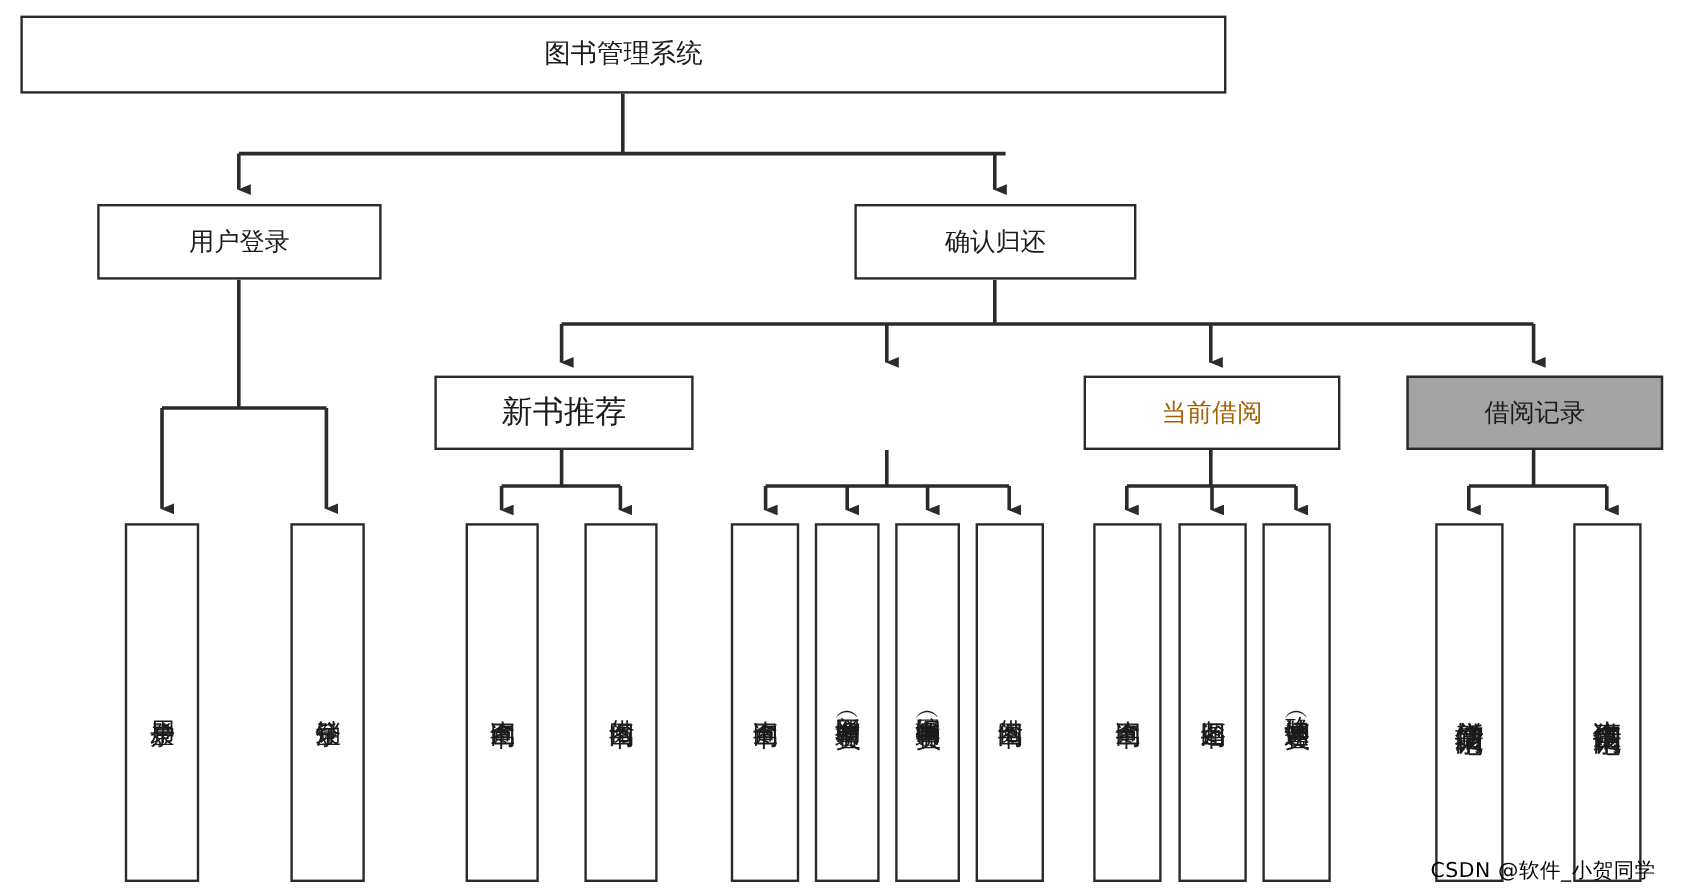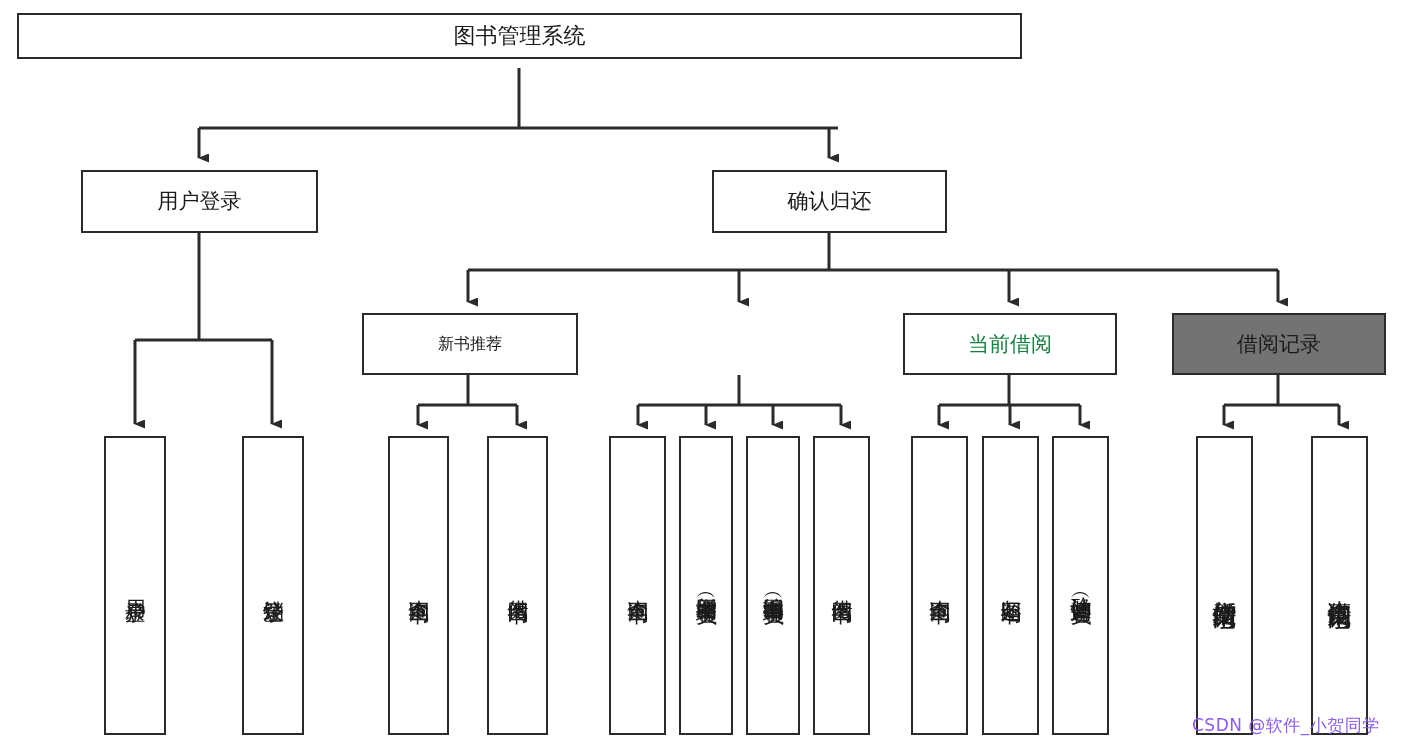--- a/index.html
+++ b/index.html
@@ -114,38 +114,38 @@
       <path d="M1010,405 L1010,425" marker-end="url(#arrowhead)"></path>
       <path d="M1080,405 L1080,425" marker-end="url(#arrowhead)"></path>
 
       <path d="M1278,375 L1278,405"></path>
       <path d="M1224,405 L1339,405"></path>
       <path d="M1224,405 L1224,425" marker-end="url(#arrowhead)"></path>
       <path d="M1339,405 L1339,425" marker-end="url(#arrowhead)"></path>
     </g>
   </svg>
 
-  <div class="node horizontal" id="n-root" style="left: 17px; top: 13px; width: 1005px; height: 46px; font-size: 22px; border-color: rgb(43, 43, 43); background: rgb(255, 255, 255); color: rgb(27, 27, 27);">
+  <div class="node horizontal" id="n-root" style="left: 17px; top: 13px; width: 1005px; height: 65px; font-size: 22px; border-color: rgb(43, 43, 43); background: rgb(255, 255, 255); color: rgb(27, 27, 27);">
     <span class="node-label">图书管理系统</span>
   </div>
 
   <div class="node horizontal" id="n-user_login" style="left: 81px; top: 170px; width: 237px; height: 63px; font-size: 21px; border-color: rgb(43, 43, 43); background: rgb(255, 255, 255); color: rgb(27, 27, 27);">
     <span class="node-label">用户登录</span>
   </div>
   <div class="node horizontal" id="n-book_manage" style="left: 712px; top: 170px; width: 235px; height: 63px; font-size: 21px; border-color: rgb(43, 43, 43); background: rgb(255, 255, 255); color: rgb(27, 27, 27);">
     <span class="node-label">确认归还</span>
   </div>
 
-  <div class="node horizontal" id="n-new_book_rec" style="left: 362px; top: 313px; width: 216px; height: 62px; font-size: 16px; border-color: rgb(43, 43, 43); background: rgb(255, 255, 255); color: rgb(27, 27, 27);">
+  <div class="node horizontal" id="n-new_book_rec" style="left: 362px; top: 313px; width: 216px; height: 62px; font-size: 26px; border-color: rgb(43, 43, 43); background: rgb(255, 255, 255); color: rgb(27, 27, 27);">
     <span class="node-label">新书推荐</span>
   </div>
-  <div class="node horizontal" id="n-current_borrow" style="left: 903px; top: 313px; width: 214px; height: 62px; font-size: 21px; border-color: rgb(43, 43, 43); background: rgb(255, 255, 255); color: #15803d; text-align: center;">
+  <div class="node horizontal" id="n-current_borrow" style="left: 903px; top: 313px; width: 214px; height: 62px; font-size: 21px; border-color: rgb(43, 43, 43); background: rgb(255, 255, 255); color: #a16207; text-align: center;">
     <span class="node-label">当前借阅</span>
   </div>
-  <div class="node horizontal" id="n-borrow_record" style="left: 1172px; top: 313px; width: 214px; height: 62px; font-size: 21px; border-color: rgb(43, 43, 43); background: #737373; color: rgb(27, 27, 27);">
+  <div class="node horizontal" id="n-borrow_record" style="left: 1172px; top: 313px; width: 214px; height: 62px; font-size: 21px; border-color: rgb(43, 43, 43); background: #a3a3a3; color: rgb(27, 27, 27);">
     <span class="node-label">借阅记录</span>
   </div>
 
   <div class="node vertical" id="n-leaf_user_login" style="left: 104px; top: 436px; width: 62px; height: 299px; font-size: 21px; border-color: rgb(43, 43, 43); background: rgb(255, 255, 255); color: rgb(27, 27, 27);">
     <span class="node-label">用户登录</span>
   </div>
   <div class="node vertical" id="n-leaf_user_logout" style="left: 242px; top: 436px; width: 62px; height: 299px; font-size: 21px; border-color: rgb(43, 43, 43); background: rgb(255, 255, 255); color: rgb(27, 27, 27);">
     <span class="node-label">注销登录</span>
   </div>
 
@@ -179,15 +179,15 @@
     <span class="node-label">确认归还（管理员）</span>
   </div>
 
   <div class="node vertical" id="n-leaf_add_record" style="left: 1196px; top: 436px; width: 57px; height: 299px; font-size: 24px; border-color: rgb(43, 43, 43); background: rgb(255, 255, 255); color: rgb(27, 27, 27);">
     <span class="node-label">新增借阅记录</span>
   </div>
   <div class="node vertical" id="n-leaf_query_record" style="left: 1311px; top: 436px; width: 57px; height: 299px; font-size: 24px; border-color: rgb(43, 43, 43); background: rgb(255, 255, 255); color: rgb(27, 27, 27);">
     <span class="node-label">查询借阅记录</span>
   </div>
 
-  <div class="watermark" style="left: 1192px; top: 714px; color: #8b5cf6;">CSDN @软件_小贺同学</div>
+  <div class="watermark" style="left: 1192px; top: 714px; color: #000000;">CSDN @软件_小贺同学</div>
 
 </div>
 
 </body></html>

